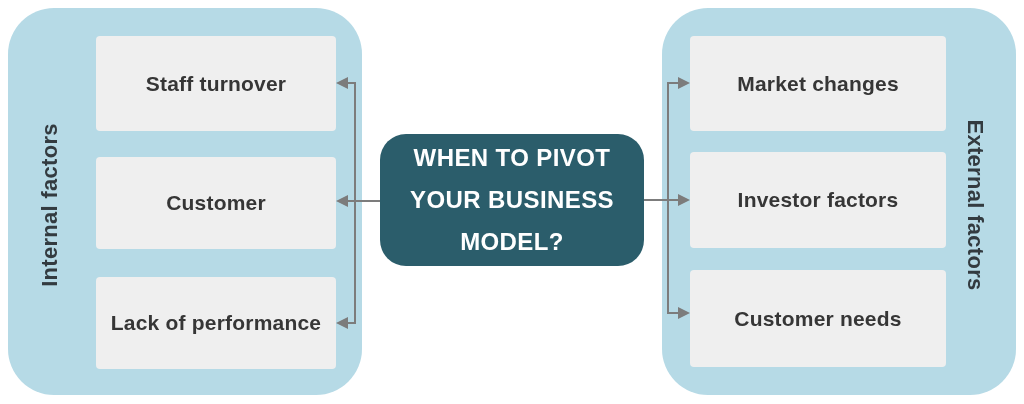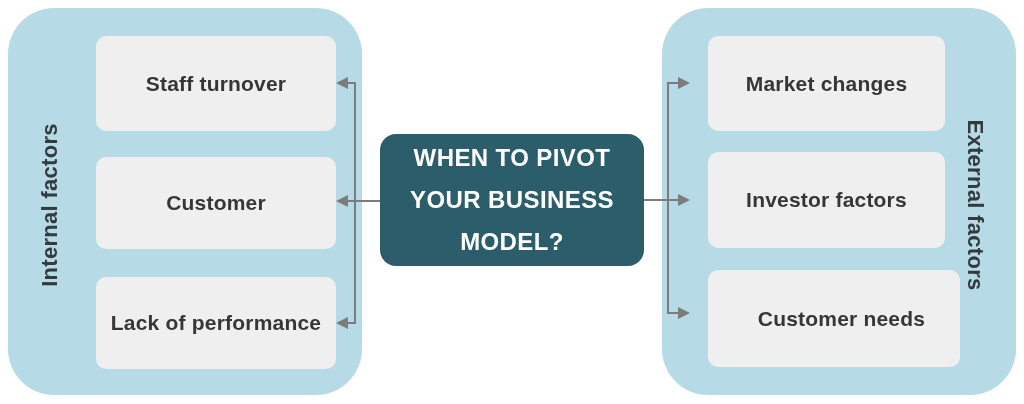--- a/index.html
+++ b/index.html
@@ -13,30 +13,30 @@
   }
   .panel.left  { left: 8px; }
   .panel.right { left: 662px; }
   .vlabel {
     position: absolute; white-space: nowrap; font-weight: bold; font-size: 22px;
     color: var(--label_text, #333B40); letter-spacing: 0.3px;
   }
   .vlabel.left  { left: 50px;  top: 205px; transform: translate(-50%,-50%) rotate(-90deg); }
   .vlabel.right { left: 975px; top: 205px; transform: translate(-50%,-50%) rotate(90deg); }
   .item {
-    position: absolute; background: var(--item_bg, #EFEFEF); border-radius: 10px;
+    position: absolute; background: var(--item_bg, #EFEFEF); border-radius: 4px;
     display: flex; align-items: center; justify-content: center;
     font-weight: bold; font-size: 21px; color: var(--item_text, #363636);
     letter-spacing: 0.2px;
   }
   .item.l { left: 96px;  width: 240px; }
-  .item.r { left: 708px; width: 237px; text-align: right; }
+  .item.r { left: 690px; width: 256px; text-align: right; }
   .center-box {
     position: absolute; left: 380px; top: 134px; width: 264px; height: 132px;
-    background: var(--center_bg, #2B5D6B); border-radius: 16px;
+    background: var(--center_bg, #2B5D6B); border-radius: 26px;
     display: flex; align-items: center; justify-content: center; text-align: center;
     color: var(--center_text, #ffffff); font-weight: bold; font-size: 24px;
     line-height: 42px; padding: 0 24px; box-sizing: border-box; letter-spacing: 0.4px;
   }
   .line { position: absolute; background: var(--connector, #7C7C7C); }
   .arrow {
     position: absolute; width: 0; height: 0;
     border-top: 6px solid transparent; border-bottom: 6px solid transparent;
   }
   .arrow.to-left  { border-right: 12px solid var(--connector, #7C7C7C); }
@@ -52,21 +52,21 @@
 
   <div class="vlabel left">Internal factors</div>
   <div class="vlabel right">External factors</div>
 
   <div class="item l" style="top:36px;height:95px;">Staff turnover</div>
   <div class="item l" style="top:157px;height:92px;">Customer</div>
   <div class="item l" style="top:277px;height:92px;">Lack of performance</div>
 
   <div class="item r" style="top:36px;height:95px;">Market changes</div>
   <div class="item r" style="top:152px;height:96px;">Investor factors</div>
-  <div class="item r" style="top:270px;height:97px;padding-left:15px;">Customer needs</div>
+  <div class="item r" style="top:270px;height:97px;">Customer needs</div>
 
   <div class="center-box">
     <span>WHEN TO PIVOT YOUR BUSINESS MODEL?</span>
   </div>
 
   <div class="line" style="left:354px;top:82px;width:2px;height:242px;"></div>
   <div class="line" style="left:348px;top:82px;width:8px;height:2px;"></div>
   <div class="arrow to-left" style="left:336px;top:77px;"></div>
   <div class="line" style="left:348px;top:200px;width:32px;height:2px;"></div>
   <div class="arrow to-left" style="left:336px;top:195px;"></div>

